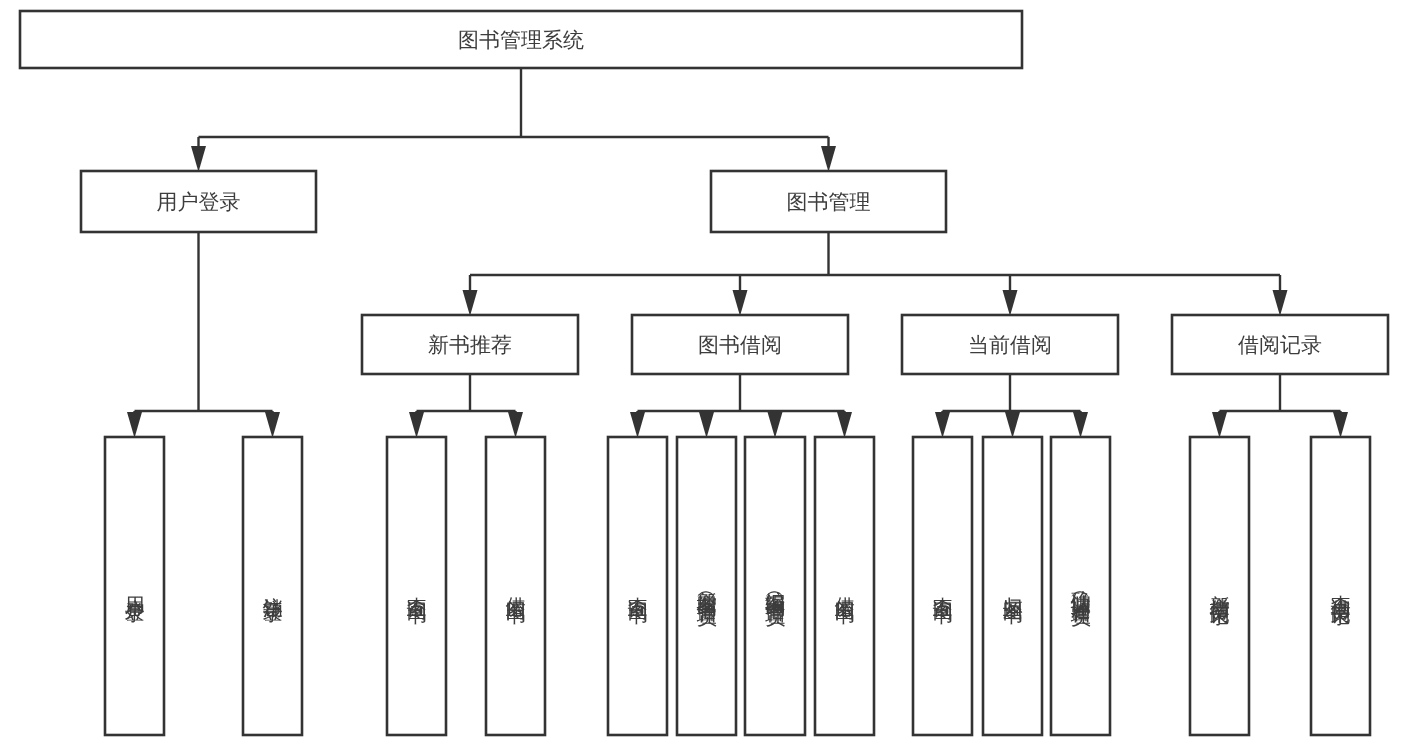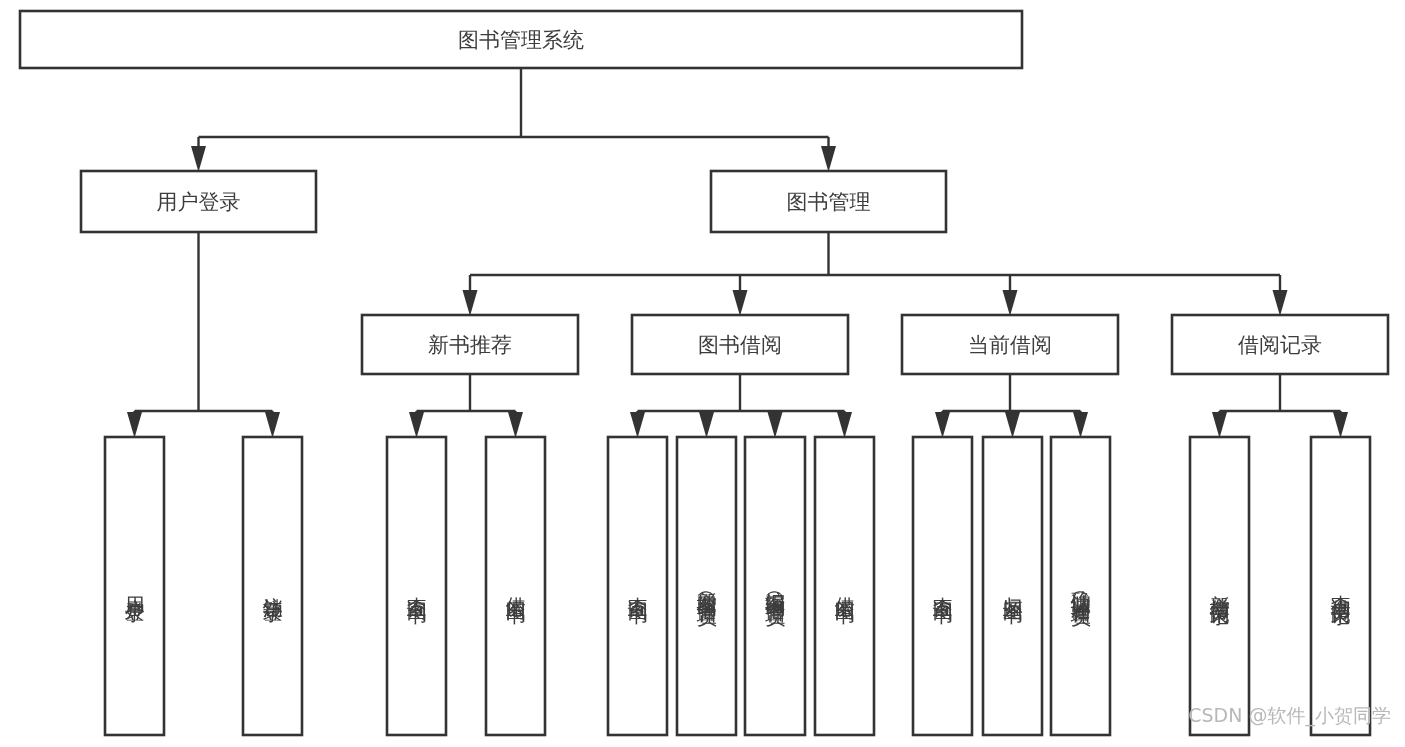--- a/index.html
+++ b/index.html
@@ -174,15 +174,14 @@
       <div class="node-label-v" style="left: 677px; top: 437px; width: 59px; height: 298px;">新增图书（管理员）</div>
       <div class="node-label-v" style="left: 745px; top: 437px; width: 60px; height: 298px;">编辑图书（管理员）</div>
       <div class="node-label-v" style="left: 815px; top: 437px; width: 59px; height: 298px;">借阅图书</div>
       <div class="node-label-v" style="left: 913px; top: 437px; width: 59px; height: 298px;">查询图书</div>
       <div class="node-label-v" style="left: 983px; top: 437px; width: 59px; height: 298px;">归还图书</div>
       <div class="node-label-v" style="left: 1051px; top: 437px; width: 59px; height: 298px;">确认归还（管理员）</div>
       <div class="node-label-v" style="left: 1190px; top: 437px; width: 59px; height: 298px;">新增借阅记录</div>
       <div class="node-label-v" style="left: 1311px; top: 437px; width: 59px; height: 298px;">查询借阅记录</div>
     </div>
 
-  <div class="watermark">CSDN @软件_小贺同学</div>
 
 </div>
 
 </body></html>

